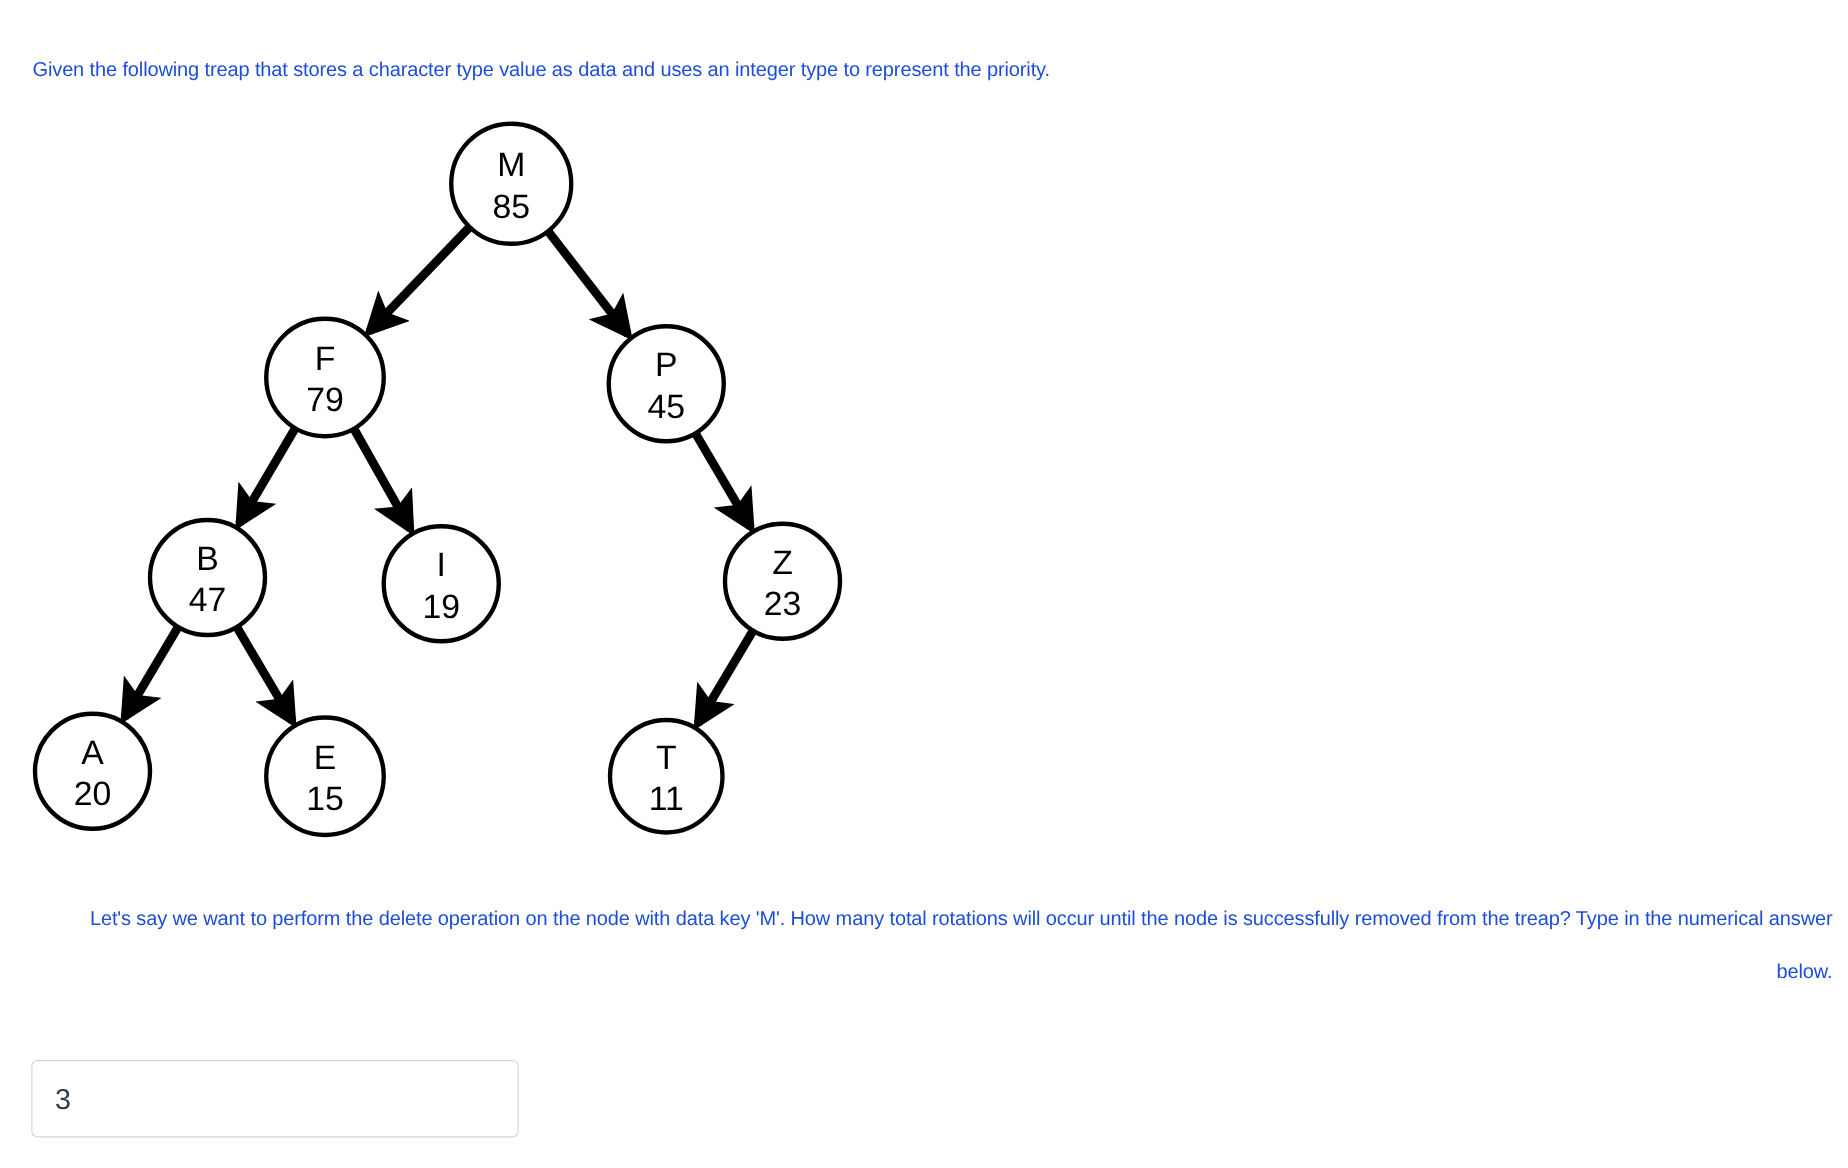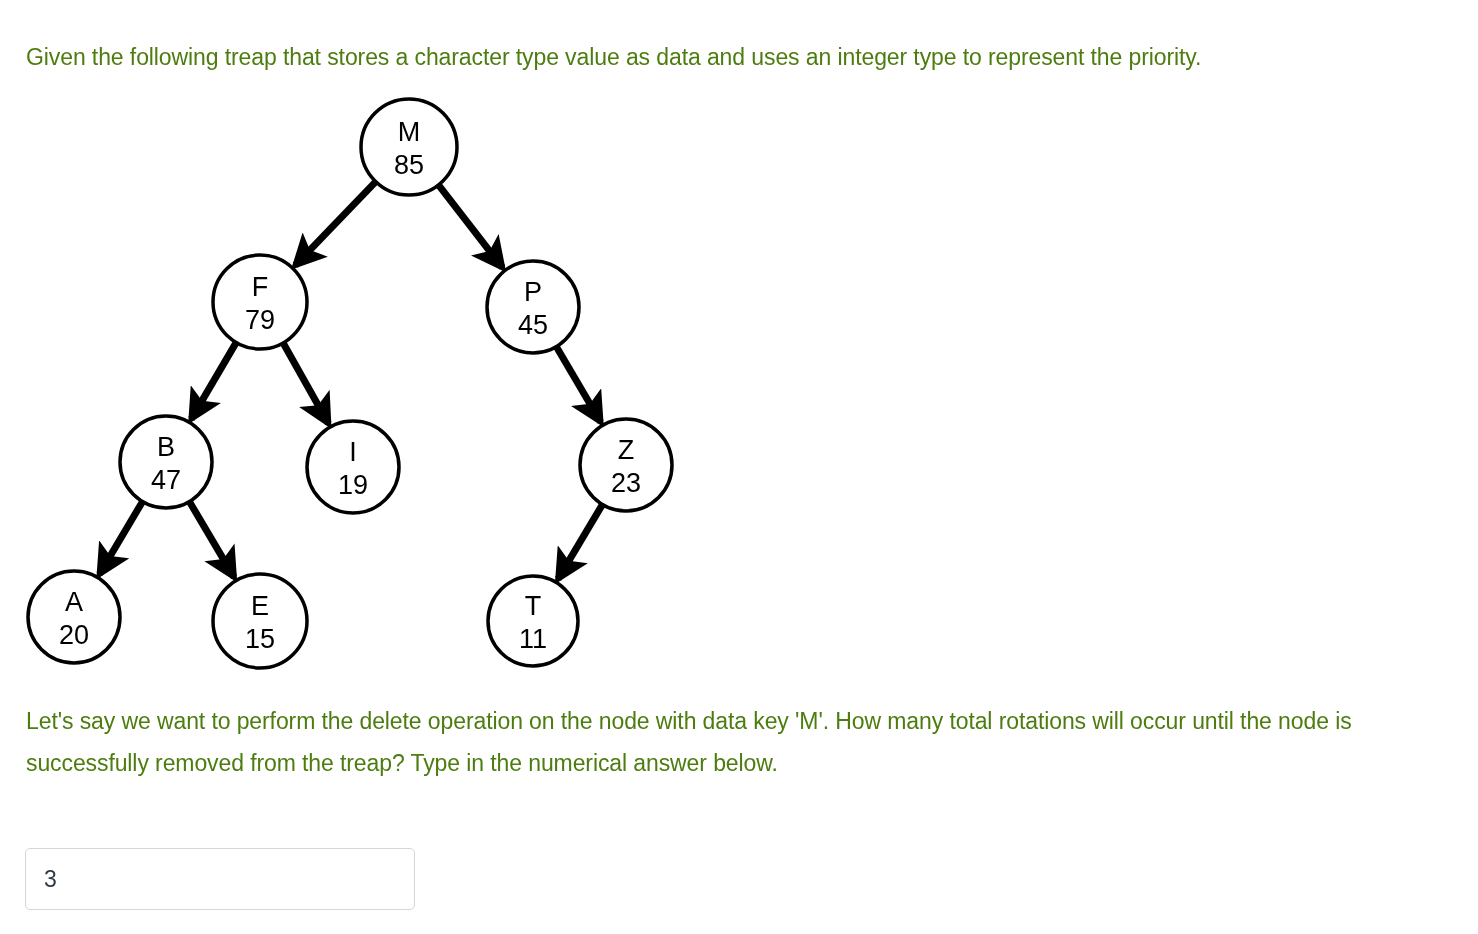--- a/index.html
+++ b/index.html
@@ -12,37 +12,38 @@
     width: 1478px;
     height: 934px;
     position: relative;
     font-family: "Liberation Sans", sans-serif;
     color: #2d3b45;
     overflow: hidden;
   }
 
   .prompt-text {
     position: absolute;
-    font-size: 23px;
+    font-size: 16px;
     line-height: 42px;
-    color: #4d7c0f;
+    color: #1d4ed8;
     letter-spacing: -0.1px;
     white-space: nowrap;
   }
 
   #intro-text {
     left: 26px;
     top: 36px;
   }
 
   #question-block {
     left: 26px;
-    top: 700px;
+    top: 715px;
     white-space: normal;
     width: 1440px;
+    text-align: right;
   }
 
   #treap-figure {
     position: absolute;
     left: 0px;
     top: 85px;
     width: 760px;
     height: 600px;
   }
 

